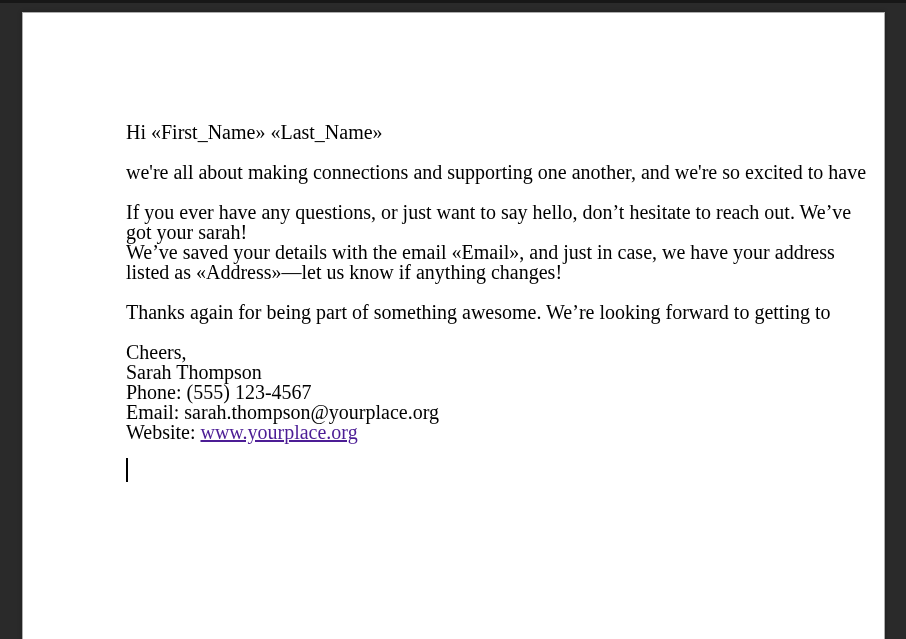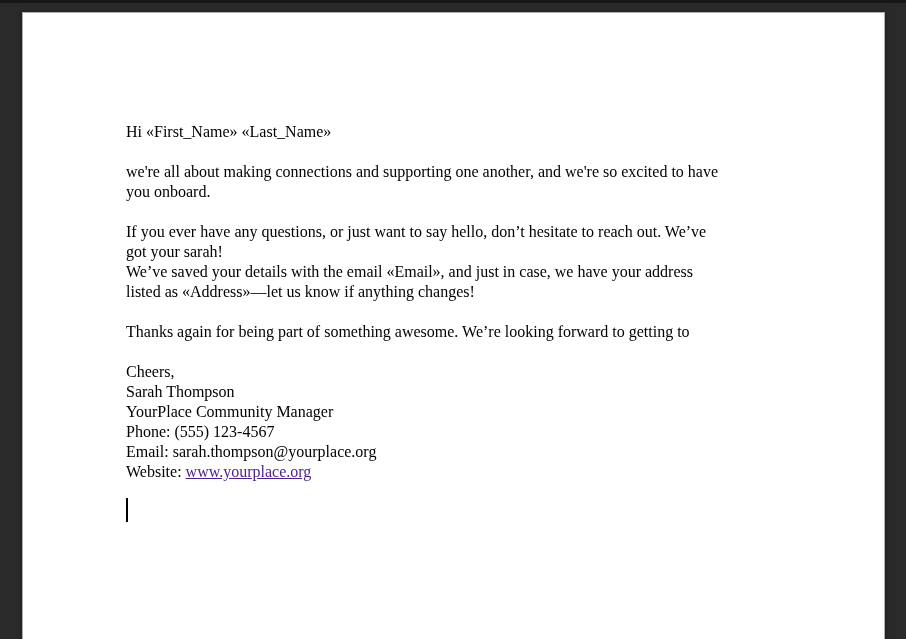--- a/index.html
+++ b/index.html
@@ -29,21 +29,21 @@
     height: 900px;
     background: #ffffff;
     border: 1px solid #adadad;
     box-sizing: border-box;
     padding: 109px 110px 0 103px;
     box-shadow: 0 0 4px rgba(0,0,0,0.35);
   }
   .line {
     height: 20px;
     line-height: 20px;
-    font-size: 16px;
+    font-size: 20px;
     color: #000000;
     white-space: nowrap;
   }
   .blank {
     
   }
   .link {
     color: #4c1d95;
     text-decoration: underline;
     cursor: pointer;
@@ -62,35 +62,33 @@
 <body>
 
 <div class="window-top-edge"></div>
 
 <div class="document-page">
 
   <div class="line">Hi «First_Name» «Last_Name»</div>
   <div class="line blank"></div>
 
   <div class="line">we're all about making connections and supporting one another, and we're so excited to have</div>
-  <div class="line">you onboard.</div>
   <div class="line blank"></div>
 
   <div class="line">If you ever have any questions, or just want to say hello, don’t hesitate to reach out. We’ve</div>
   <div class="line">got your sarah!</div>
   <div class="line">We’ve saved your details with the email «Email», and just in case, we have your address</div>
   <div class="line">listed as «Address»—let us know if anything changes!</div>
   <div class="line blank"></div>
 
   <div class="line">Thanks again for being part of something awesome. We’re looking forward to getting to</div>
   <div class="line blank"></div>
 
   <div class="line">Cheers,</div>
   <div class="line">Sarah Thompson</div>
-  <div class="line">YourPlace Community Manager</div>
   <div class="line">Phone: (555) 123-4567</div>
   <div class="line">Email: sarah.thompson@yourplace.org</div>
   <div class="line"><span>Website: </span><span class="link">www.yourplace.org</span></div>
   <div class="line blank"></div>
 
   <div class="line"><span class="caret"></span></div>
 
 </div>
 
 </body></html>

